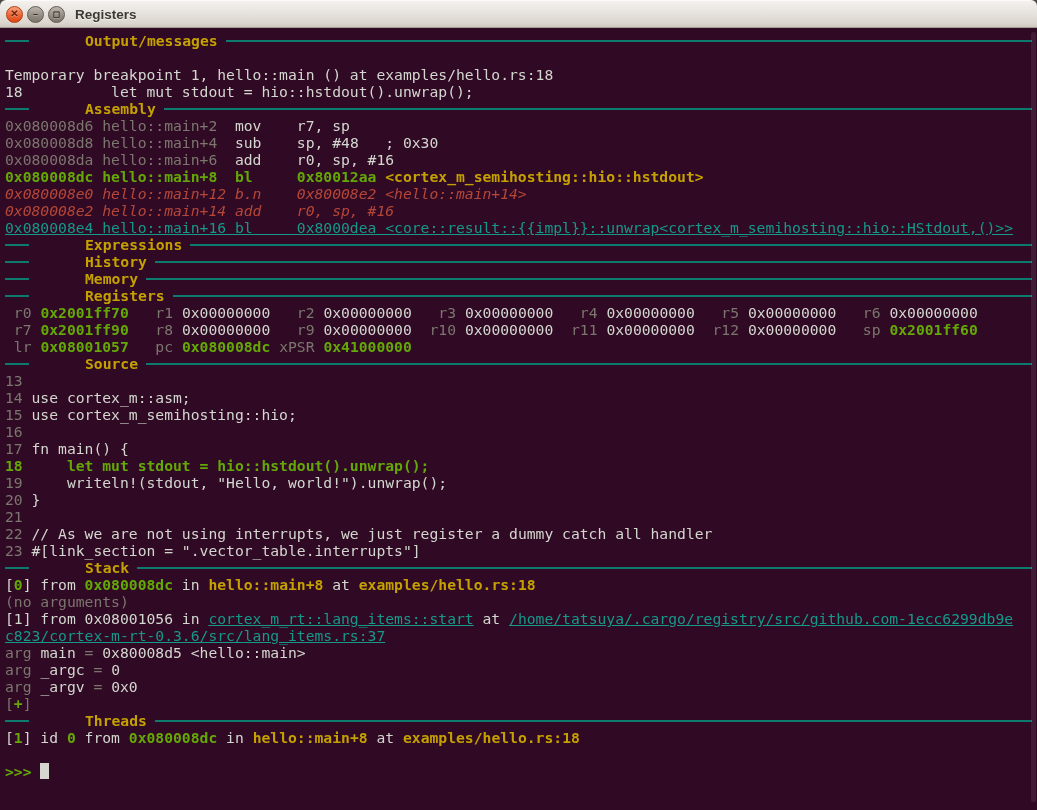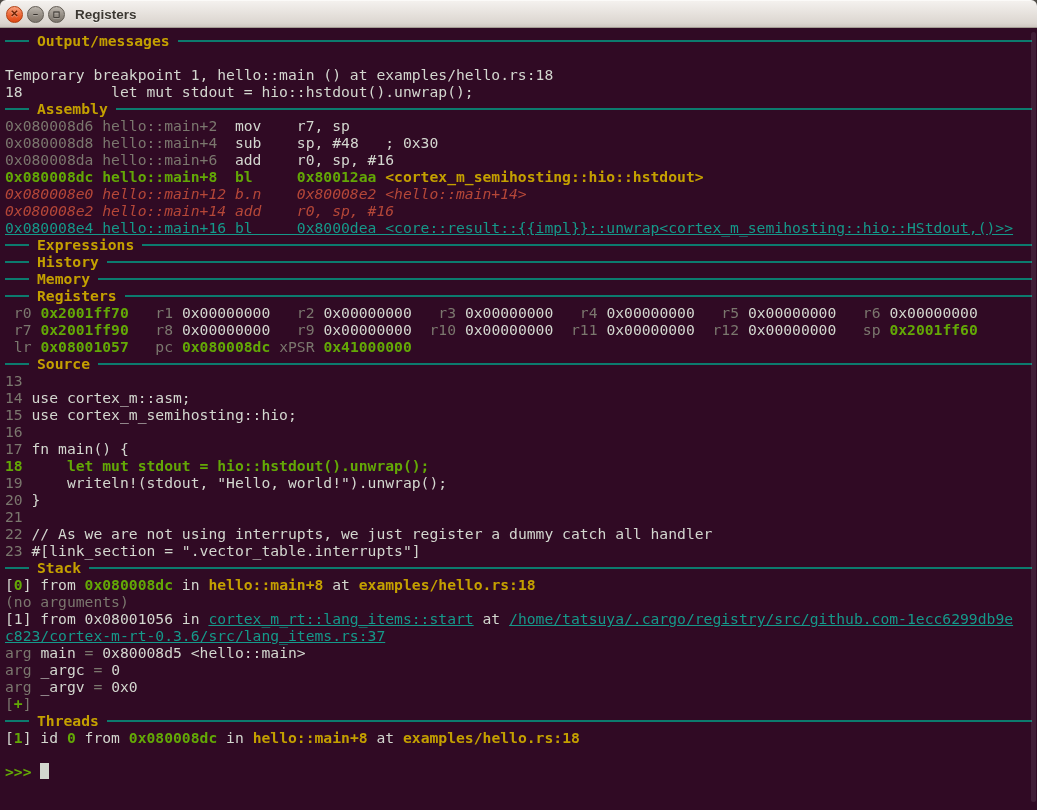--- a/index.html
+++ b/index.html
@@ -51,21 +51,21 @@
     padding:4px 5px 0 5px;
     font-size:14.7px; line-height:17px;
     white-space:pre; overflow:hidden;
     cursor:text;
   }
   .t-line { height:17px; white-space:pre; }
   .divider { height:17px; display:flex; align-items:center; }
   .dl { height:2px; background:var(--divider); }
   .dl.left { width:24px; flex:0 0 24px; }
   .dl.right { flex:1 1 auto; }
-  .lbl { color:var(--yellow); font-weight:bold; padding:0 8px; }
+  .lbl { color:var(--yellow); font-weight:bold; padding:0 8px;margin-left:48px; }
   .w   { color:var(--fg); }
   .g   { color:var(--dim);margin-top:19px; }
   .grn { color:var(--green); font-weight:bold;margin-top:44px; }
   .yel { color:var(--yellow); font-weight:bold; }
   .red { color:var(--red);font-style:italic; }
   .tea { color:var(--teal);text-decoration:underline; }
   .cur {
     display:inline-block; width:9px; height:16px;
     background:var(--cursor); vertical-align:bottom; margin-bottom:1px;
   }

